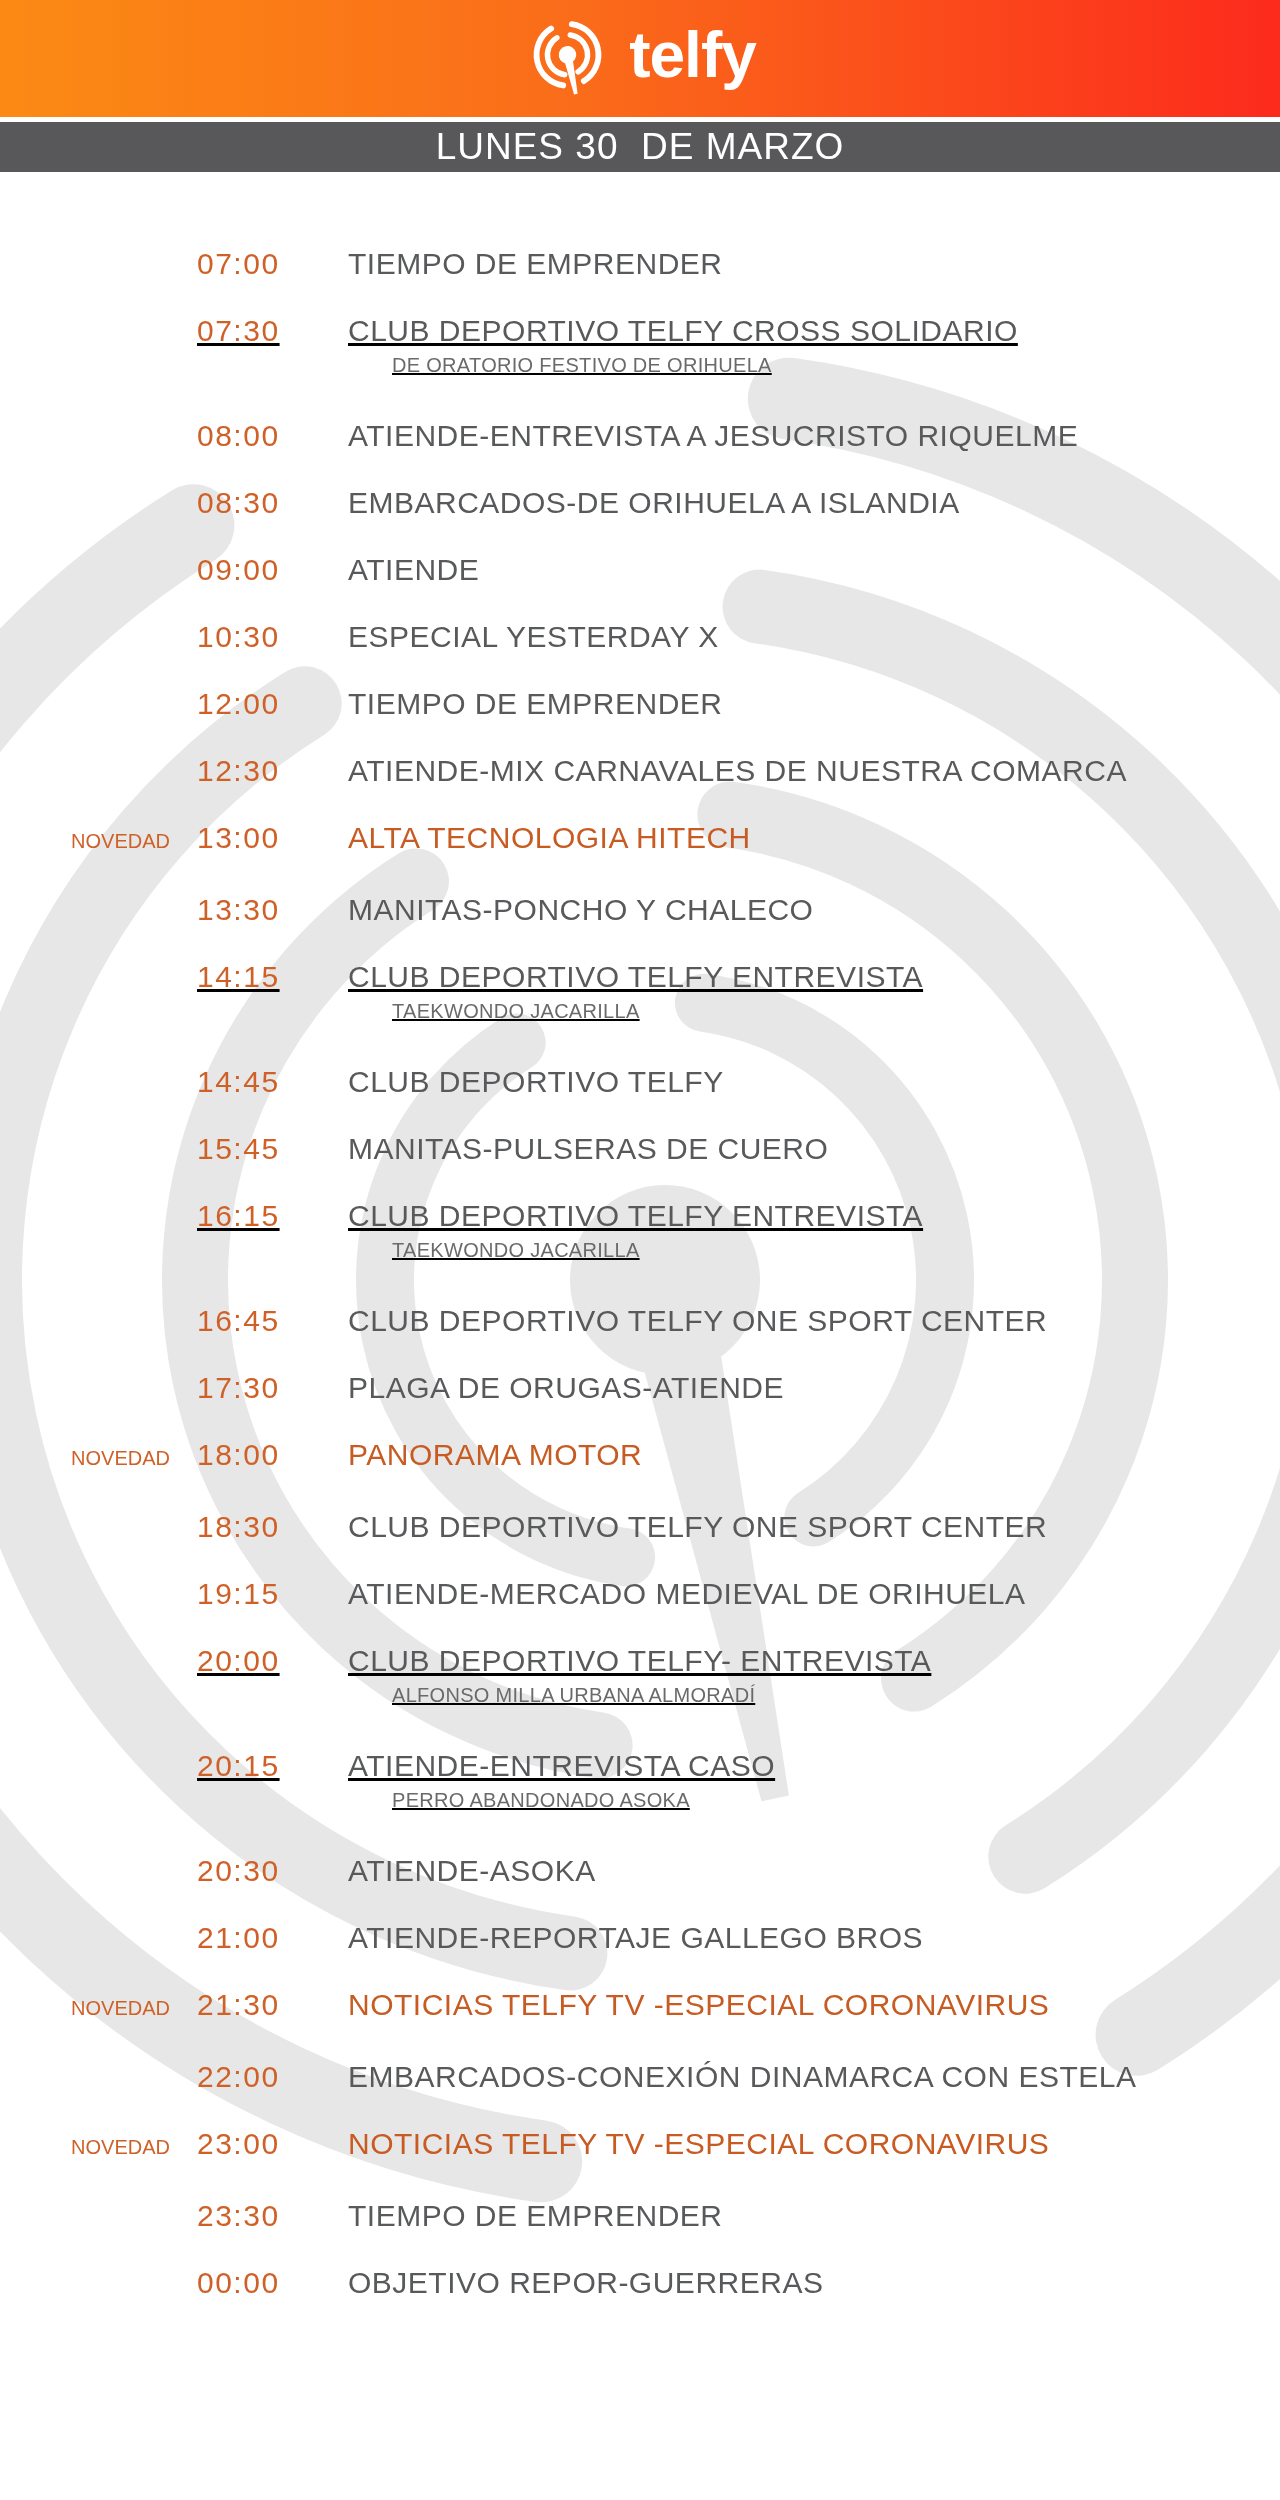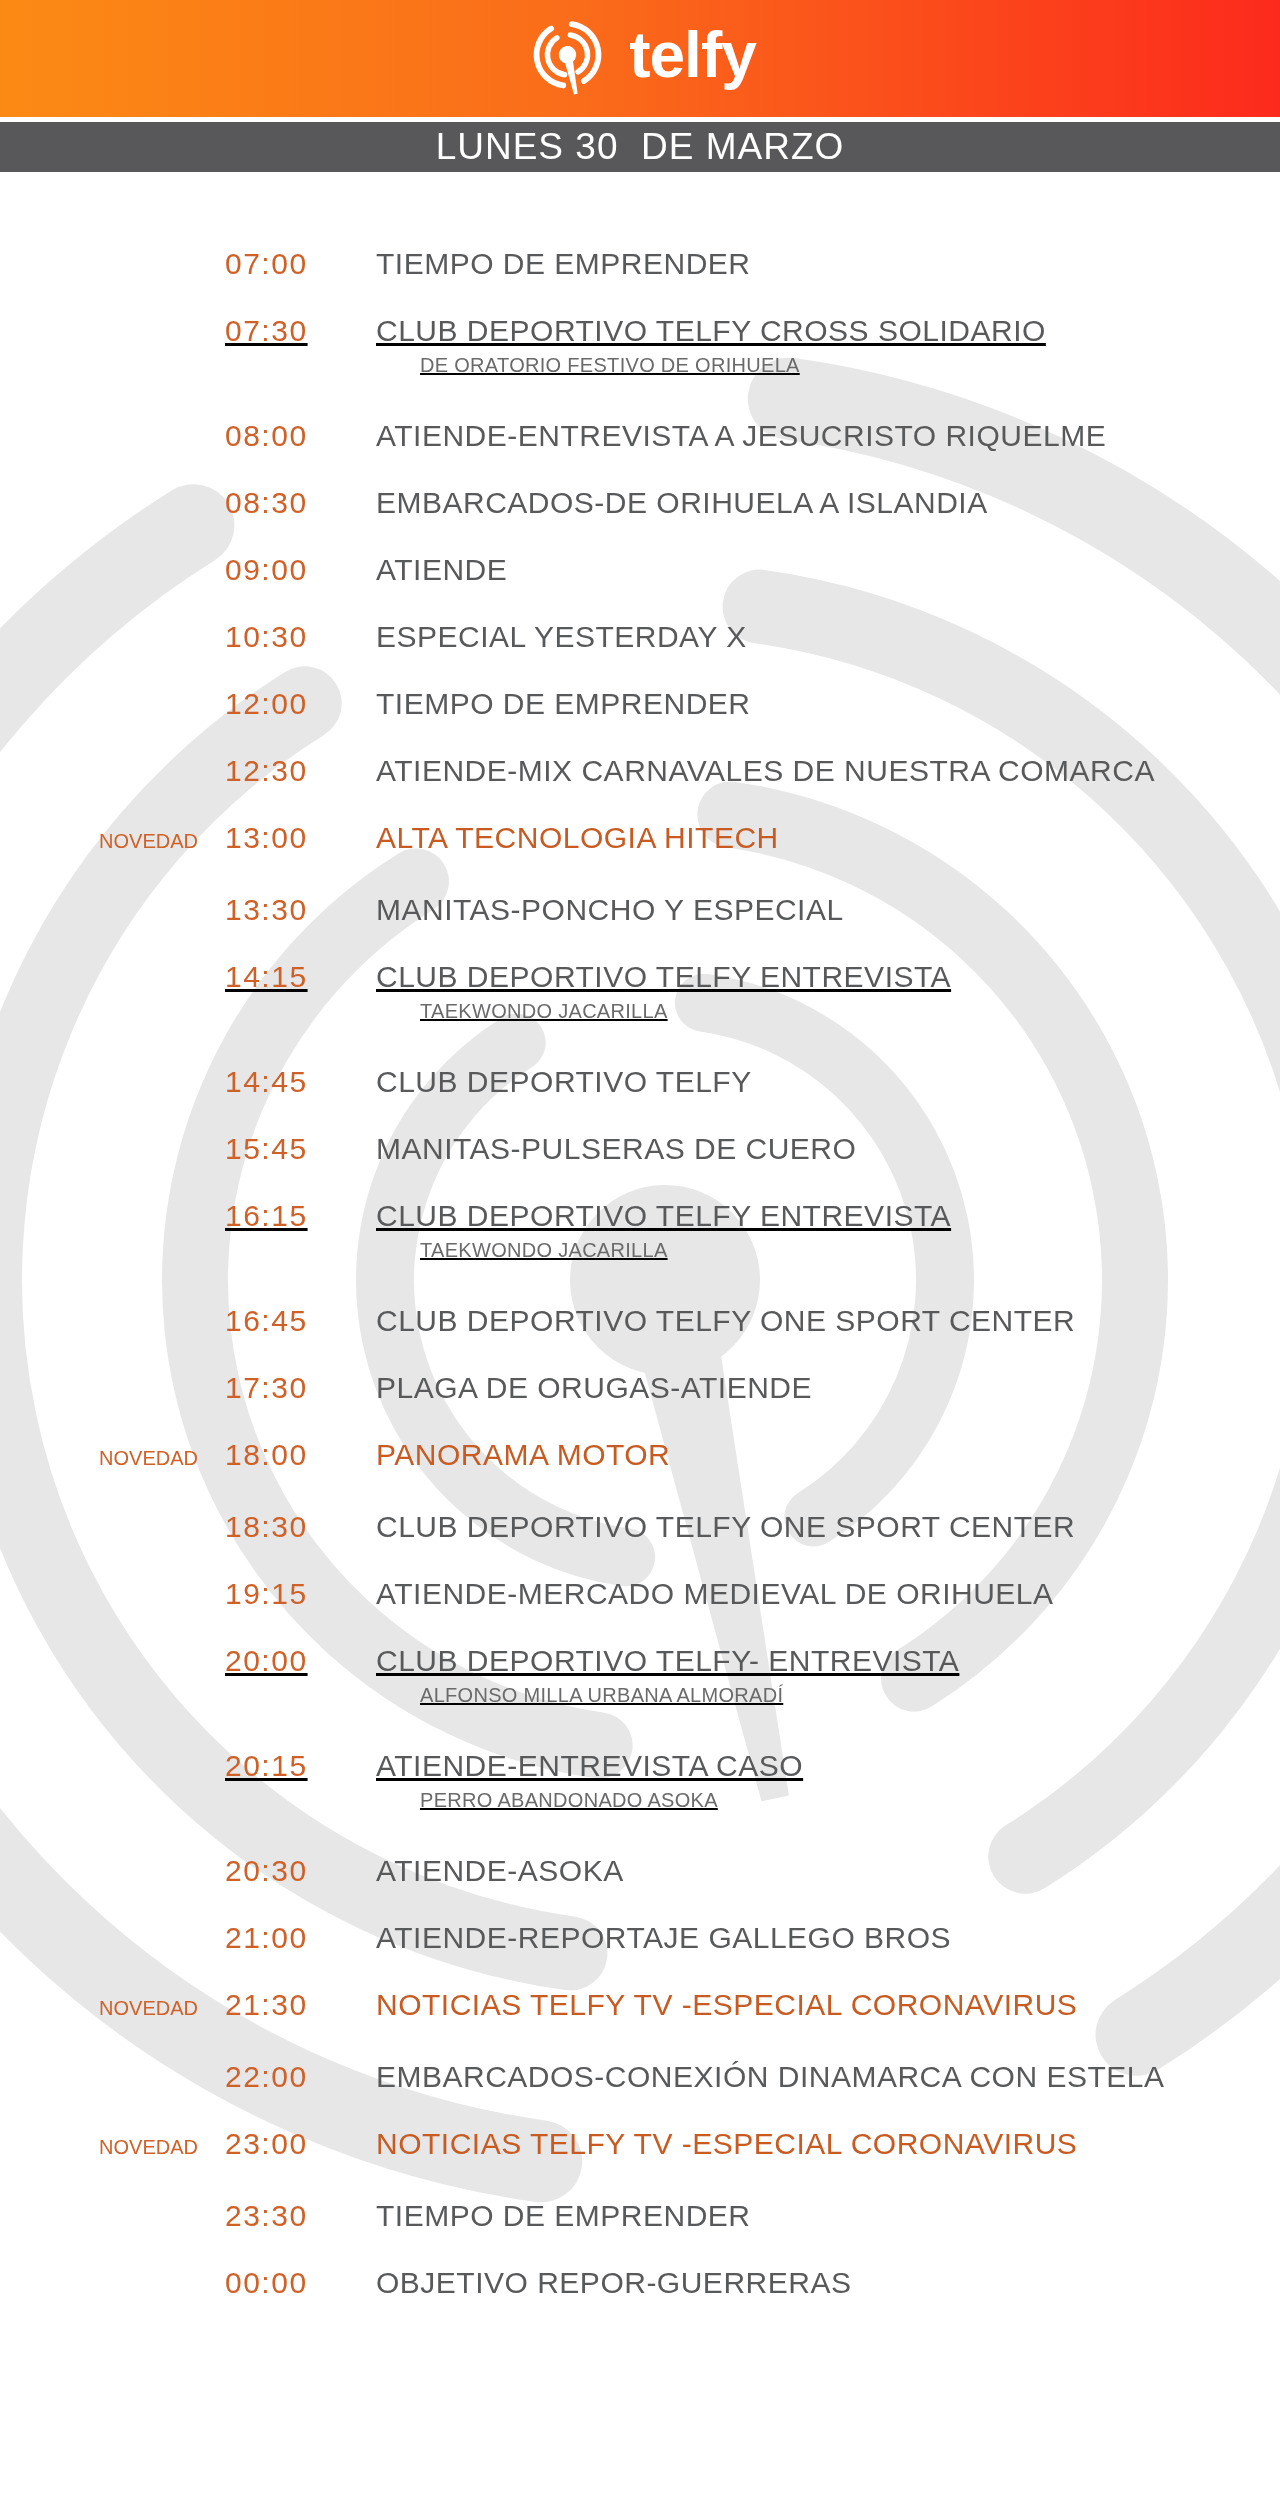--- a/index.html
+++ b/index.html
@@ -57,21 +57,20 @@
   }
 
   
   .schedule{
     position:relative;z-index:1;
     padding-top:73px;
   }
   .row{
     display:flex;align-items:baseline;
     margin-bottom:29px;
-    padding-left:28px;
   }
   .row.has-sub{margin-bottom:37px;text-decoration:underline;}
   .badge-cell{
     width:197px;flex:0 0 197px;
     text-align:right;padding-right:27px;
     line-height:38px;
   }
   .badge{
     color:var(--accent-orange);
     font-size:20px;letter-spacing:0px;
@@ -216,21 +215,21 @@
         <span class="titlewrap">
           <span class="title">ALTA TECNOLOGIA HITECH</span>
 
         </span>
       </div>
 
       <div class="row">
         <span class="badge-cell"><span class="badge"></span></span>
         <span class="time">13:30</span>
         <span class="titlewrap">
-          <span class="title">MANITAS-PONCHO Y ESPECIAL</span>
+          <span class="title">MANITAS-PONCHO Y CHALECO</span>
 
         </span>
       </div>
 
       <div class="row has-sub">
         <span class="badge-cell"><span class="badge"></span></span>
         <span class="time">14:15</span>
         <span class="titlewrap">
           <span class="title">CLUB DEPORTIVO TELFY ENTREVISTA</span>
           <span class="sub">TAEKWONDO JACARILLA</span>

